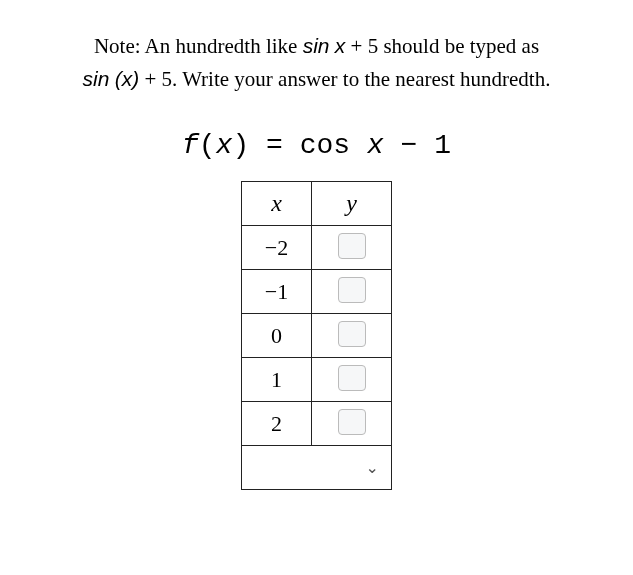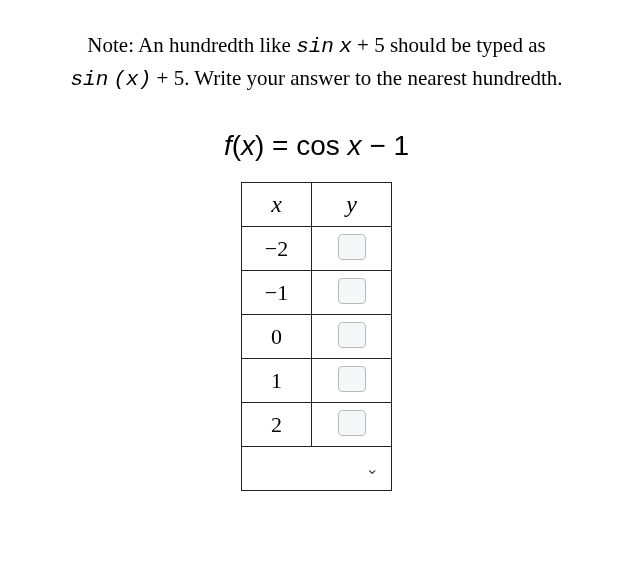--- a/index.html
+++ b/index.html
@@ -16,26 +16,26 @@
       color: #000;
     }
     .note {
       text-align: center;
       font-size: 21px;
       line-height: 1.5;
       margin-bottom: 35px;
     }
     .math-var {
       font-style: italic;
-      font-family: Liberation Mono, monospace;
+      font-family: Liberation Sans, sans-serif;
     }
     .equation {
       text-align: center;
       font-size: 28px;
-      font-family: Liberation Sans, sans-serif;
+      font-family: Liberation Mono, monospace;
       margin-bottom: 20px;
     }
     .equation .fn {
       font-style: italic;
     }
     .table-wrap {
       display: flex;
       justify-content: center;
     }
     table {

